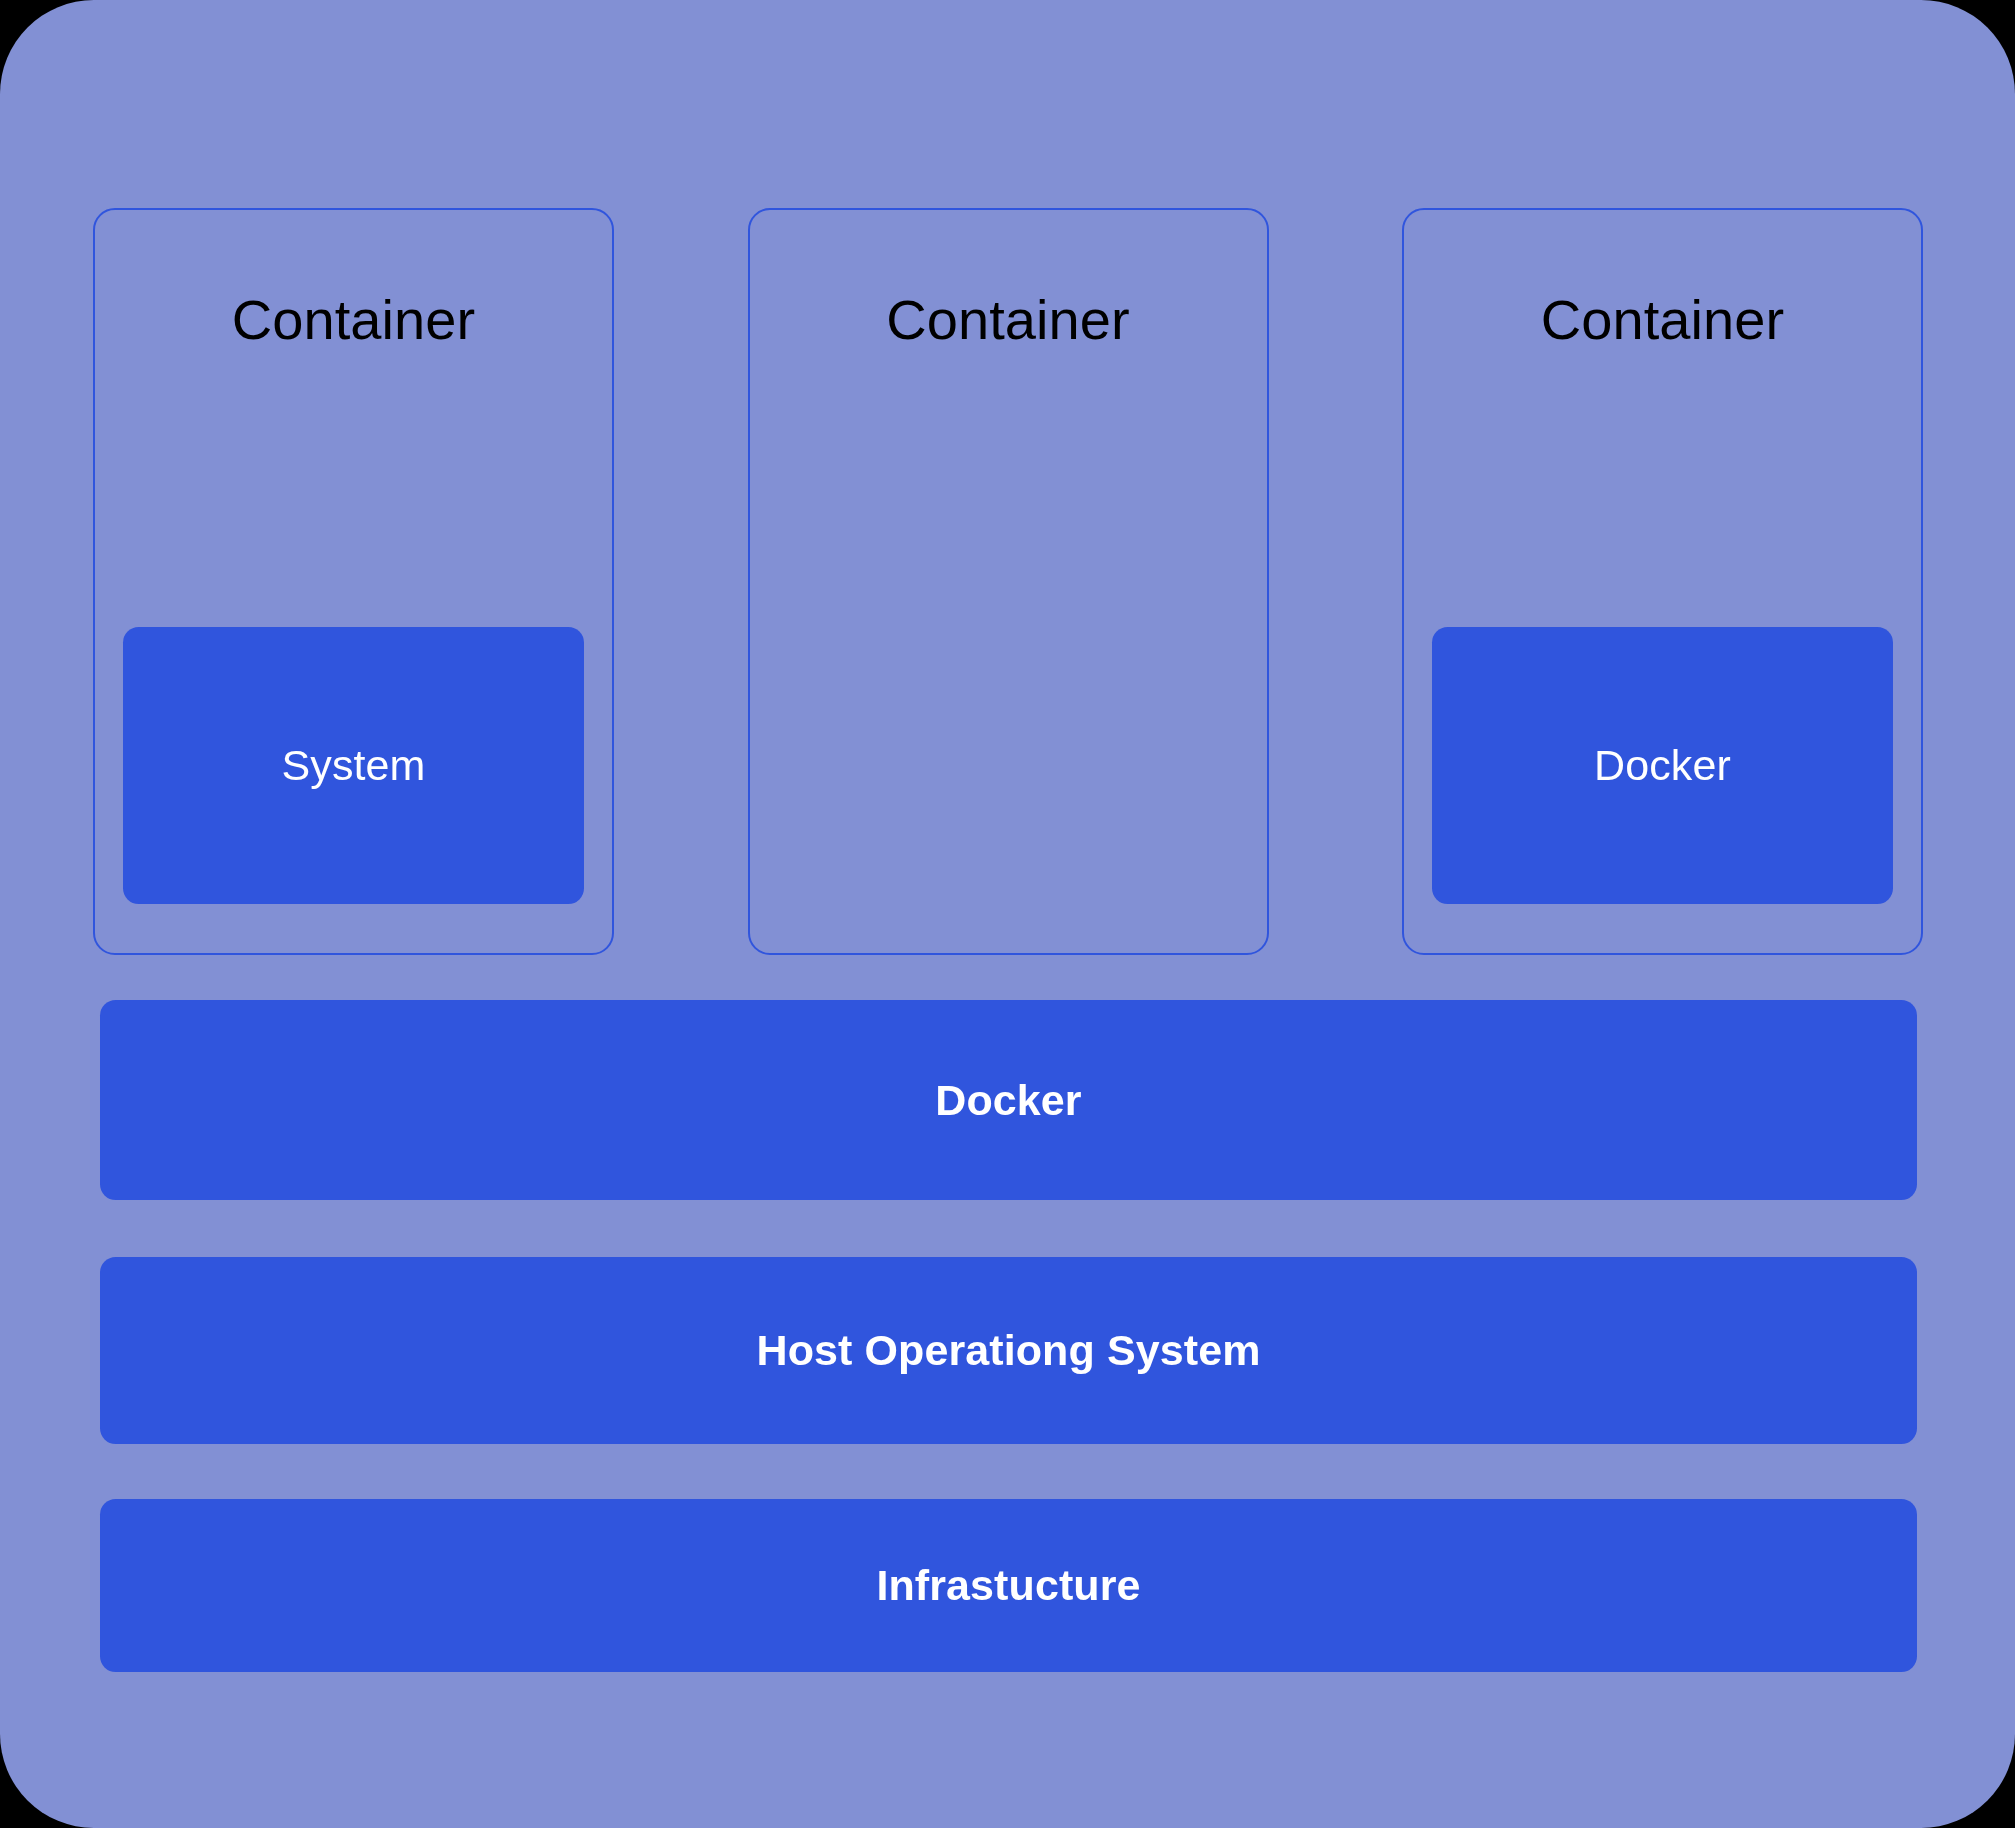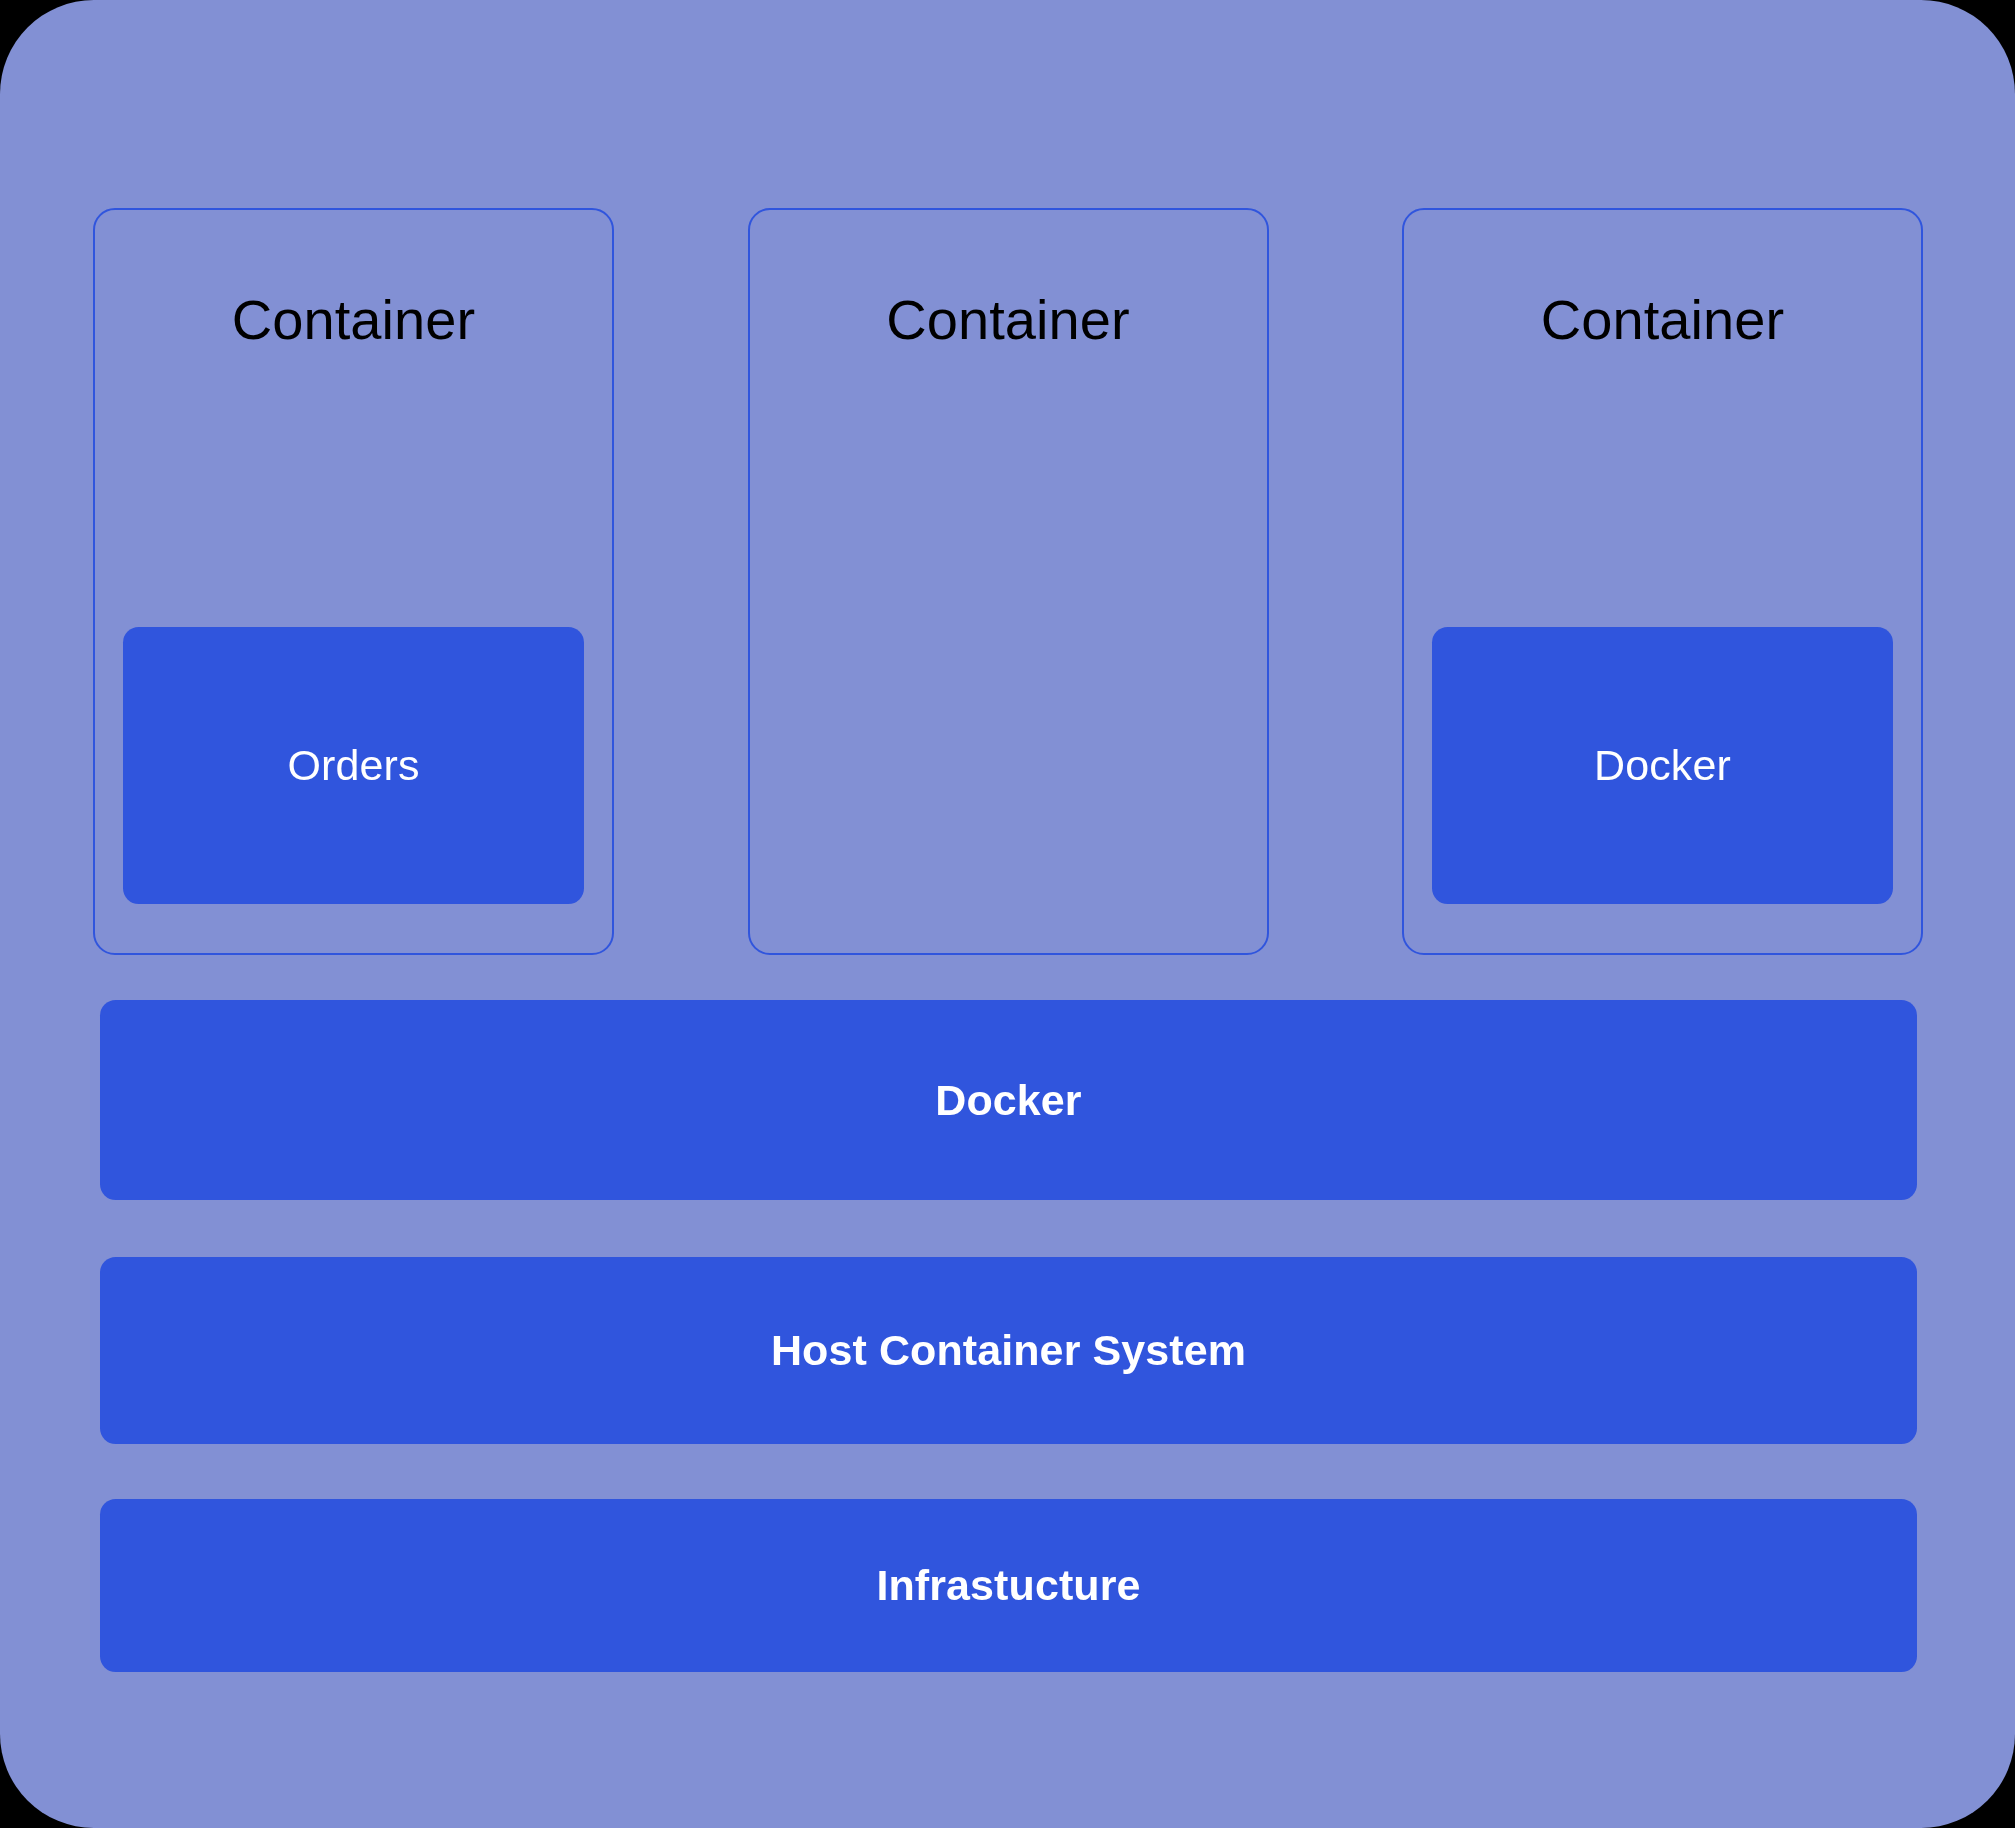--- a/index.html
+++ b/index.html
@@ -106,34 +106,34 @@
 </style>
 </head>
 <body>
 
 <div class="canvas">
 
   <div class="containers-row">
 
     <div class="container-card">
       <div class="container-card-title">Container</div>
-      <div class="service-box">Orders</div>
+      <div class="service-box">System</div>
     </div>
 
     <div class="container-card">
       <div class="container-card-title">Container</div>
     </div>
 
     <div class="container-card">
       <div class="container-card-title">Container</div>
       <div class="service-box">Docker</div>
     </div>
 
   </div>
 
   <div class="layer-bar layer-docker">Docker</div>
 
-  <div class="layer-bar layer-hostos">Host Container System</div>
+  <div class="layer-bar layer-hostos">Host Operationg System</div>
 
   <div class="layer-bar layer-infra">Infrastucture</div>
 
 </div>
 
 
 </body></html>

